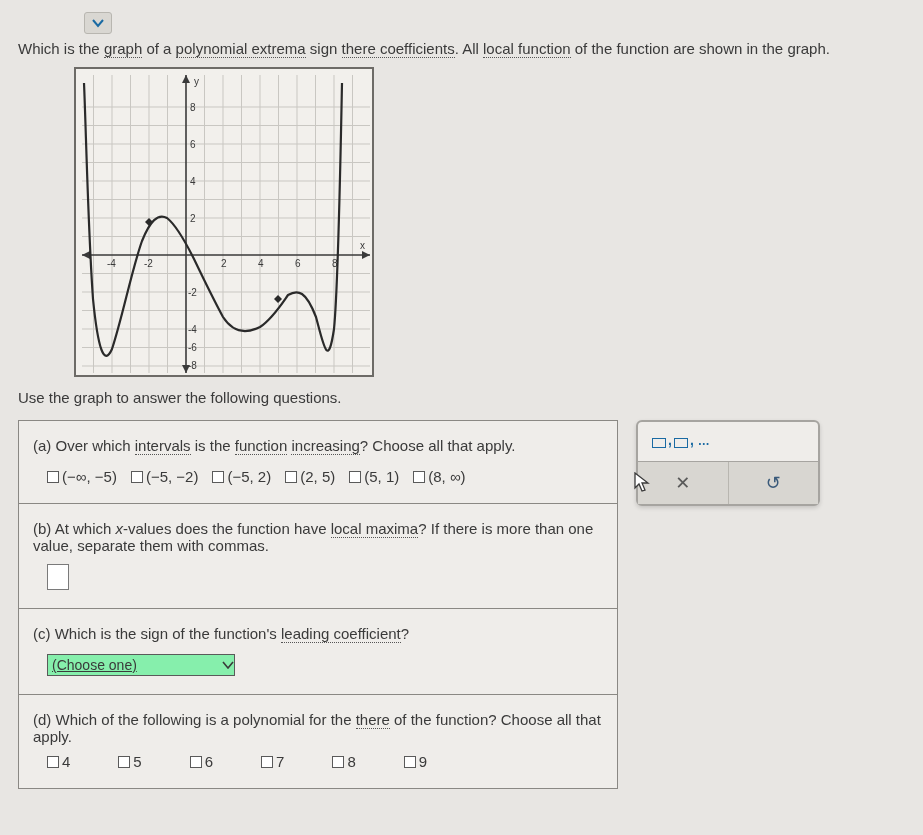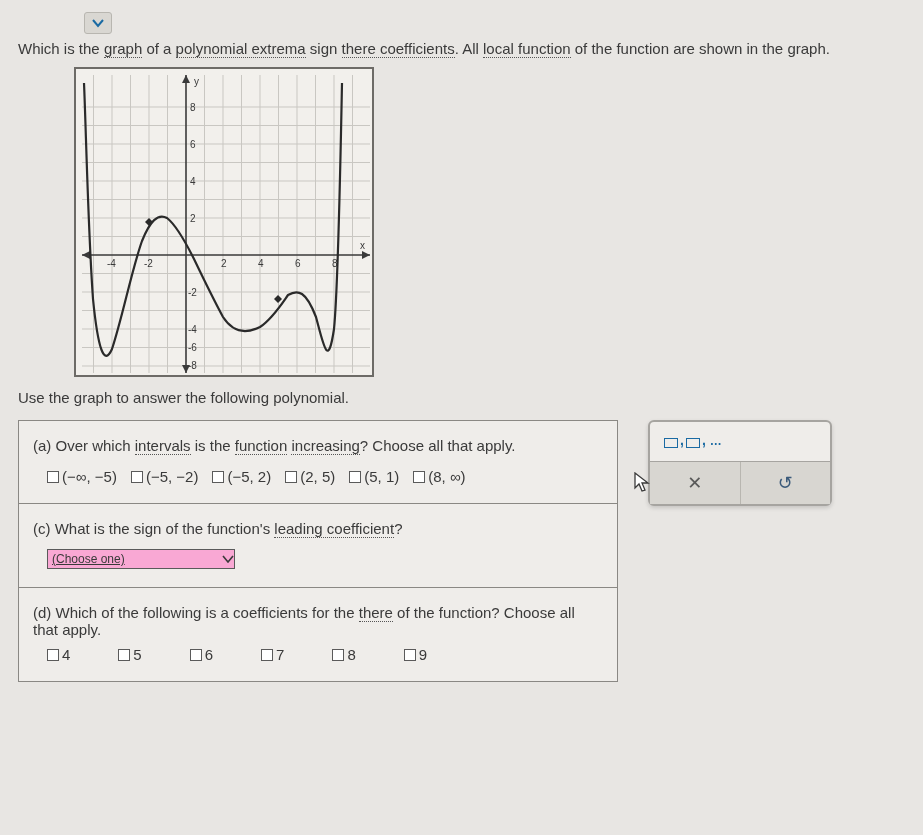--- a/index.html
+++ b/index.html
@@ -24,21 +24,21 @@
   .intro { margin: 4px 0 10px 0; }
   .ul { border-bottom: 1px dotted #555; }
   .graph-frame {
     margin-left: 56px;
     width: 300px; height: 310px;
     border: 2px solid #6d6b67;
     background: #f2f0ec;
     position: relative;
   }
   .prompt2 { margin: 12px 0 14px 0; }
-  .row { display: flex; align-items: flex-start; gap: 30px; }
+  .row { display: flex; align-items: flex-start; gap: 18px; }
   .qtable {
     width: 600px;
     border: 1px solid #8a8884;
     background: #efedea;
   }
   .qcell {
     border-bottom: 1px solid #8a8884;
     padding: 16px 14px 18px 14px;
   }
   .qcell:last-child { border-bottom: none; }
@@ -48,22 +48,22 @@
     vertical-align: -1px; margin-right:3px; background:#fff;
   }
   .input-box {
     width: 22px; height: 26px; border:1px solid #7a7a7a; background:#fff;
     margin-top:10px; margin-left:14px; display:block;
   }
   .input-box .caret { width:2px; height:18px; background:#7a3b00; margin:4px auto 0; }
   .select-wrap { margin-top:12px; margin-left:14px; }
   .select {
     display:inline-flex; align-items:center; justify-content:space-between;
-    border:1.5px solid #5a5a5a; background:#f9a8d4; padding:2px 0 2px 4px;
-    min-width:188px; font-size:12px;
+    border:1.5px solid #5a5a5a; background:#86efac; padding:2px 0 2px 4px;
+    min-width:188px; font-size:14px;
   }
   .select .placeholder { text-decoration: underline; }
   .dopts { margin-top:8px; padding-left:14px; display:flex; gap:48px; }
   .side {
     width: 184px;
     border: 2px solid #a6a4a0;
     border-radius: 6px;
     background: #efedea;
     box-shadow: 0 2px 4px rgba(0,0,0,0.15);
   }
@@ -177,53 +177,57 @@
              C 248 278, 252 300, 258 260
              C 262 220, 264 120, 266 14" fill="none" stroke="#2a2a2a" stroke-width="2.2"></path>
 
     <g fill="#2a2a2a">
       <path d="M 73 149 l -4 4 l 4 4 l 4 -4 z"></path>
       <path d="M 202 226 l -4 4 l 4 4 l 4 -4 z"></path>
     </g>
   </svg>
 </div>
 
-<div class="prompt2">Use the graph to answer the following polynomial.</div>
+<div class="prompt2">Use the graph to answer the following questions.</div>
 
 <div class="rowwrap">
 <div class="row">
   <div class="qtable">
 
     <div class="qcell">
       <span>(a) Over which </span><span class="ul">intervals</span><span> is the </span><span class="ul">function</span><span> </span><span class="ul">increasing</span><span>? Choose all that apply.</span>
       <div class="opts">
         <label><span class="ck"></span><span>(−∞, −5)</span></label>
         <label><span class="ck"></span><span>(−5, −2)</span></label>
         <label><span class="ck"></span><span>(−5, 2)</span></label>
         <label><span class="ck"></span><span>(2, 5)</span></label>
         <label><span class="ck"></span><span>(5, 1)</span></label>
         <label><span class="ck"></span><span>(8, ∞)</span></label>
       </div>
     </div>
 
-
-    <div class="qcell">
-      <span>(c) What is the sign of the function's </span><span class="ul">leading coefficient</span><span>?</span>
+    <div class="qcell">
+      <span>(b) At which </span><span style="font-style:italic">x</span><span>-values does the function have </span><span class="ul">local maxima</span><span>? If there is more than one value, separate them with commas.</span>
+      <span class="input-box"><span class="caret"></span></span>
+    </div>
+
+    <div class="qcell">
+      <span>(c) Which is the sign of the function's </span><span class="ul">leading coefficient</span><span>?</span>
       <div class="select-wrap">
         <div class="select">
           <span class="placeholder">(Choose one)</span>
           <svg width="12" height="8" viewBox="0 0 12 8">
                 <path d="M1 1 L6 7 L11 1" fill="none" stroke="#3a3a3a" stroke-width="1.6"></path>
               </svg>
         </div>
       </div>
     </div>
 
     <div class="qcell">
-      <span>(d) Which of the following is a coefficients for the </span><span class="ul">there</span><span> of the function? Choose all that apply.</span>
+      <span>(d) Which of the following is a polynomial for the </span><span class="ul">there</span><span> of the function? Choose all that apply.</span>
       <div class="dopts">
         <label><span class="ck"></span><span>4</span></label>
         <label><span class="ck"></span><span>5</span></label>
         <label><span class="ck"></span><span>6</span></label>
         <label><span class="ck"></span><span>7</span></label>
         <label><span class="ck"></span><span>8</span></label>
         <label><span class="ck"></span><span>9</span></label>
       </div>
     </div>
 

